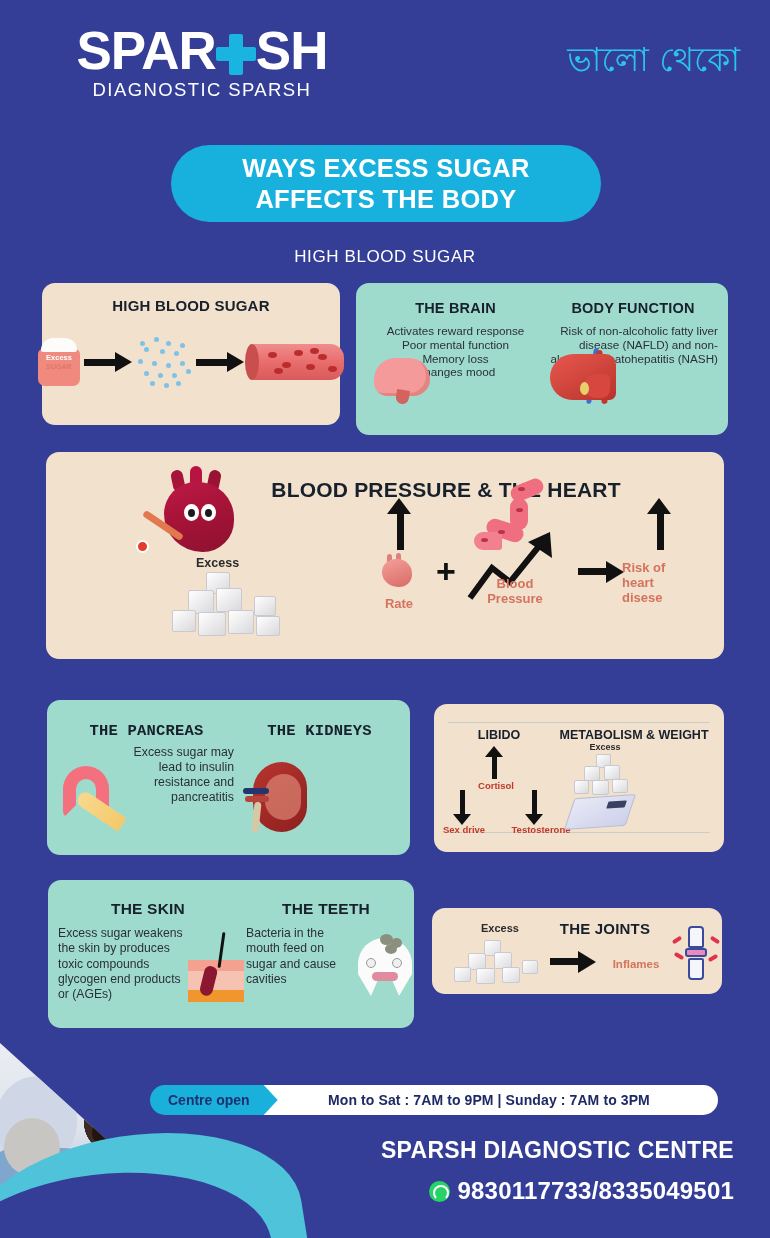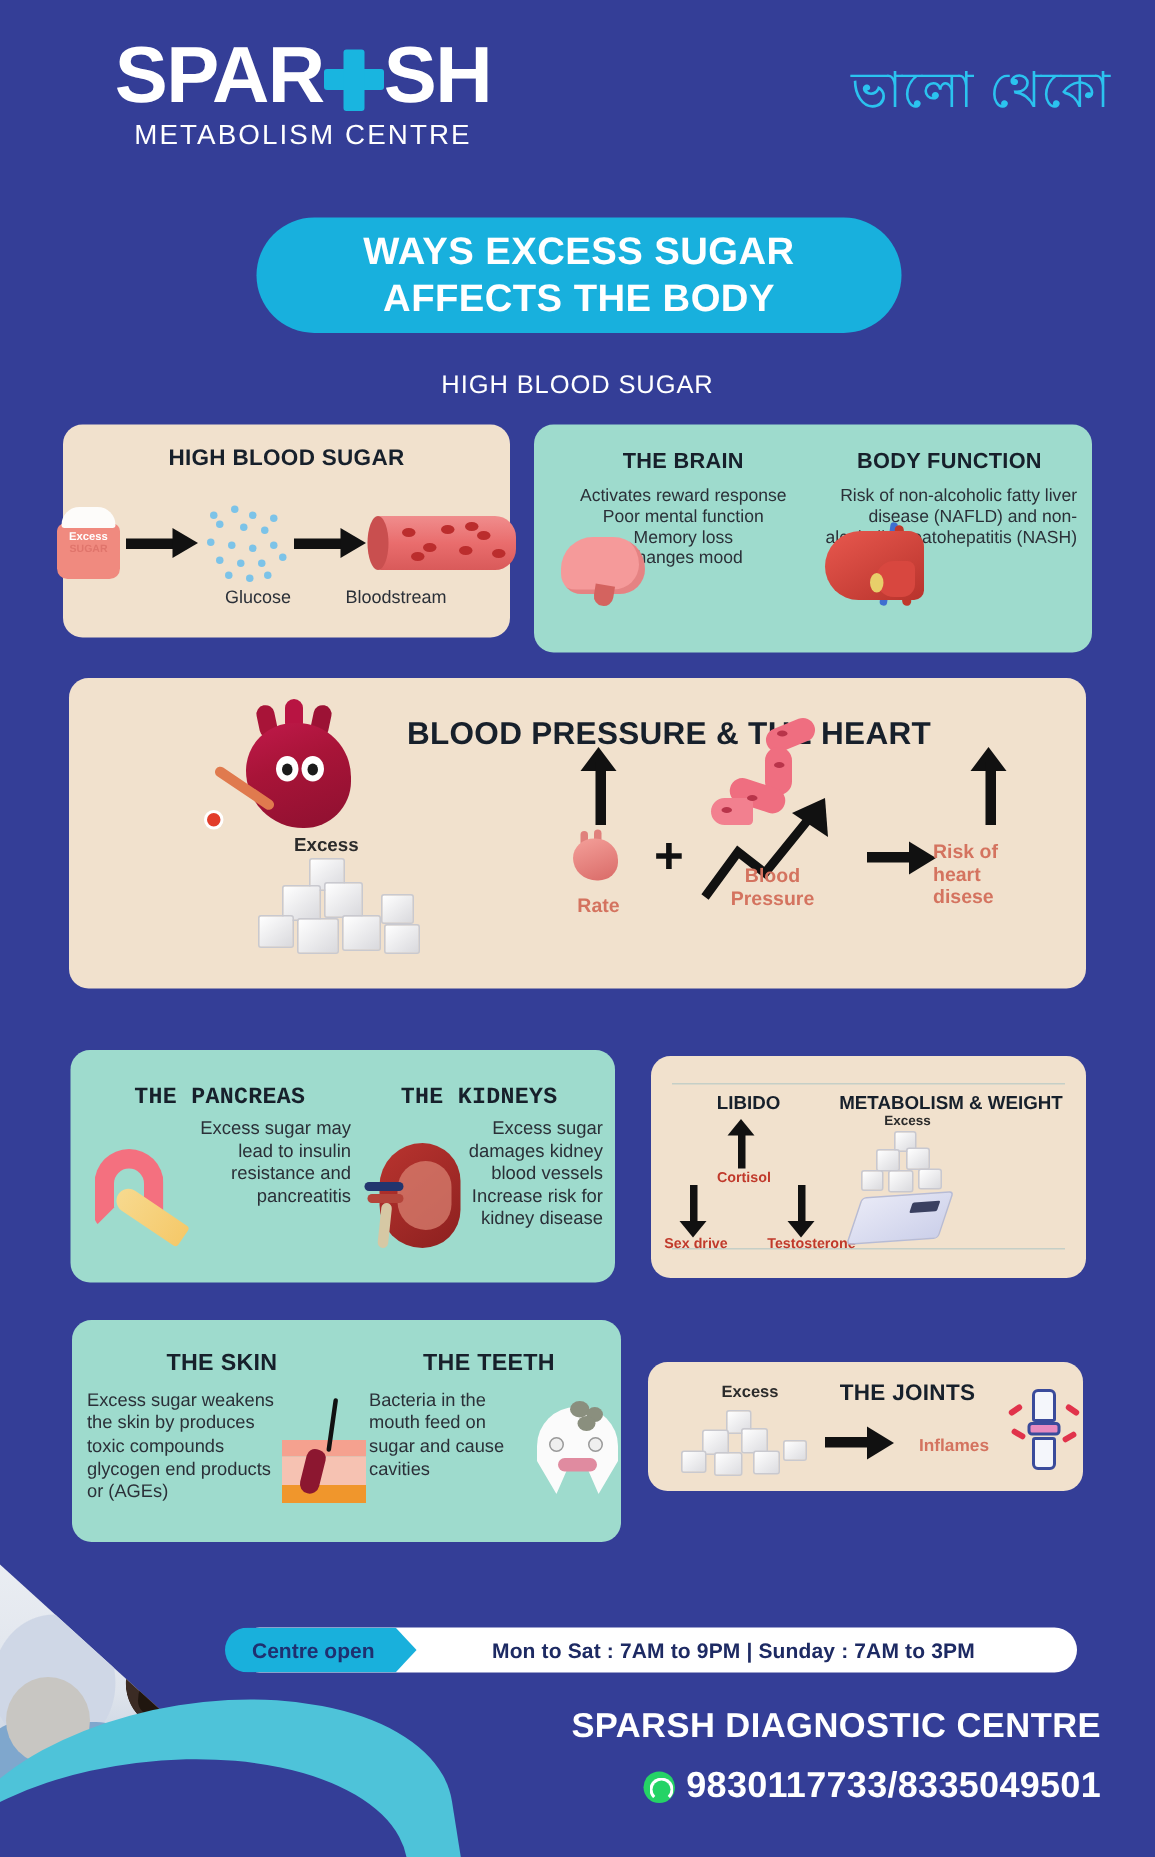--- a/index.html
+++ b/index.html
@@ -400,21 +400,21 @@
   .phone-num { color:#ffffff; font-size: 24px; font-weight: 700; letter-spacing:.2px;}
 </style>
 </head>
 <body>
 
 <div class="page">
 
   <div class="header">
     <div class="logo-wrap">
       <div class="logo-main"><span>SPAR</span><span class="logo-cross"><span class="h"></span><span class="v"></span></span><span>SH</span></div>
-      <div class="logo-sub">METABOLISM CENTRE</div>
+      <div class="logo-sub">DIAGNOSTIC SPARSH</div>
     </div>
     <div class="bangla">ভালো থেকো</div>
   </div>
 
   <div class="title-pill">
     <span>WAYS EXCESS SUGAR</span>
     <span>AFFECTS THE BODY</span>
   </div>
   <div class="subtitle">HIGH BLOOD SUGAR</div>
 
@@ -461,24 +461,20 @@
         <b style="left:20px;top:12px"></b>
           <b style="left:34px;top:22px"></b>
           <b style="left:46px;top:10px"></b>
         <b style="left:58px;top:24px"></b>
           <b style="left:70px;top:14px"></b>
           <b style="left:80px;top:26px"></b>
         <b style="left:26px;top:28px"></b>
           <b style="left:62px;top:8px"></b>
       </div>
     </div>
-    <div class="hbs-labels">
-      <span>Glucose</span>
-      <span>Bloodstream</span>
-    </div>
   </div>
 
   <div class="card teal" id="card-brainliver">
     <div class="bl-col left">
       <div class="card-title">THE BRAIN</div>
       <div class="body-text" style="white-space:pre-line">Activates reward response
 Poor mental function
 Memory loss
 Changes mood</div>
       <div class="brain-icon">
@@ -576,21 +572,20 @@
     <div class="pk-col left">
       <div class="card-title">THE PANCREAS</div>
       <div class="body-text" style="padding-left:52px">Excess sugar may lead to insulin resistance and pancreatitis</div>
       <div class="pancreas-icon">
           <span class="hook"></span>
           <span class="tail"></span>
         </div>
     </div>
     <div class="pk-col right">
       <div class="card-title">THE KIDNEYS</div>
-      <div class="body-text" style="padding-left:58px">Excess sugar damages kidney blood vessels Increase risk for kidney disease</div>
       <div class="kidney-icon">
         <span class="body"></span>
           <span class="inner"></span>
           <span class="ves1"></span>
           <span class="ves2"></span>
           <span class="ureter"></span>
       </div>
     </div>
   </div>
 

